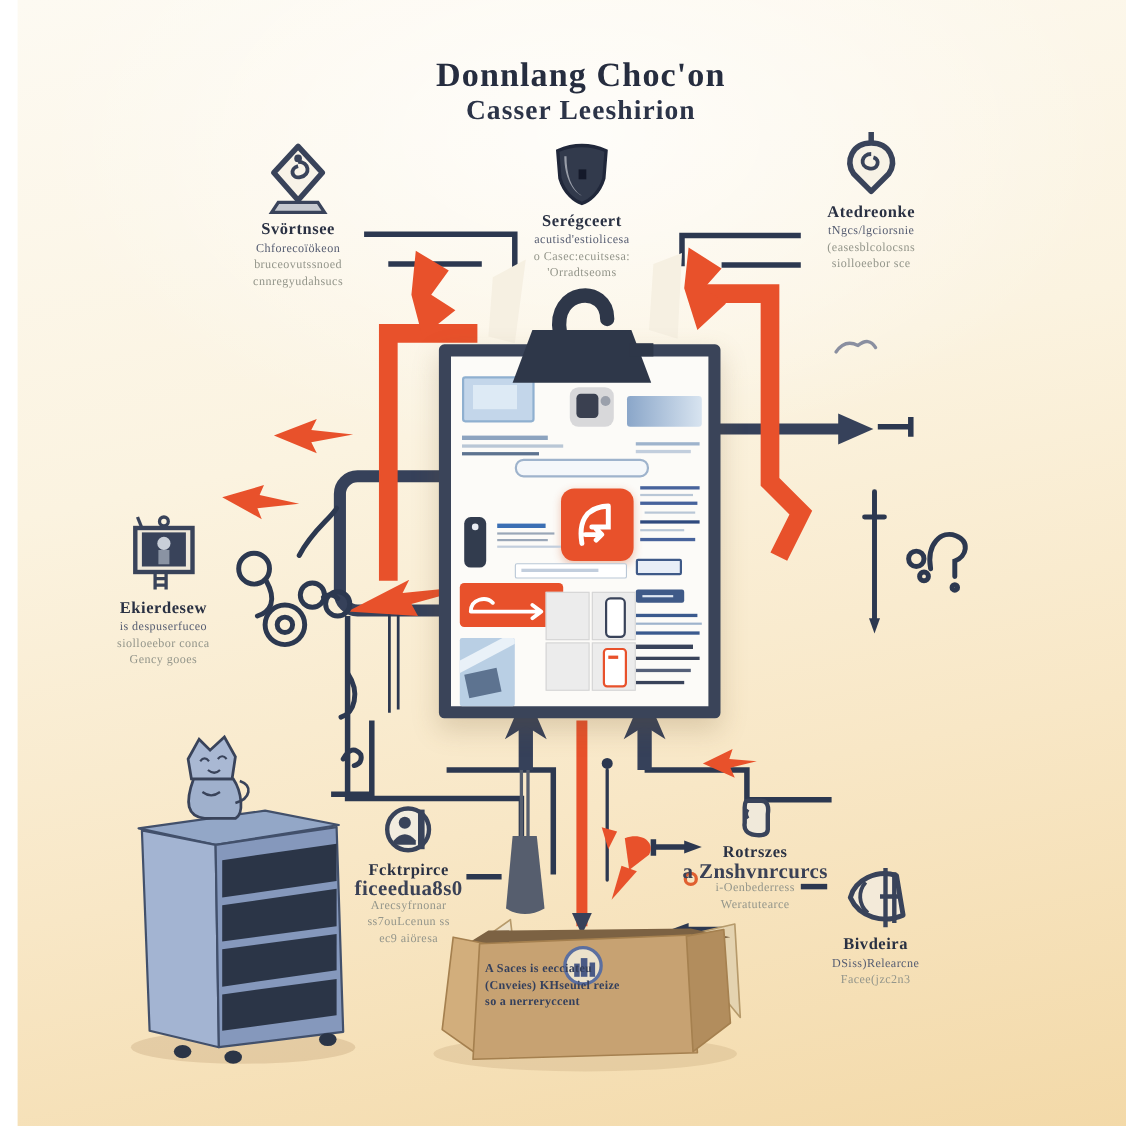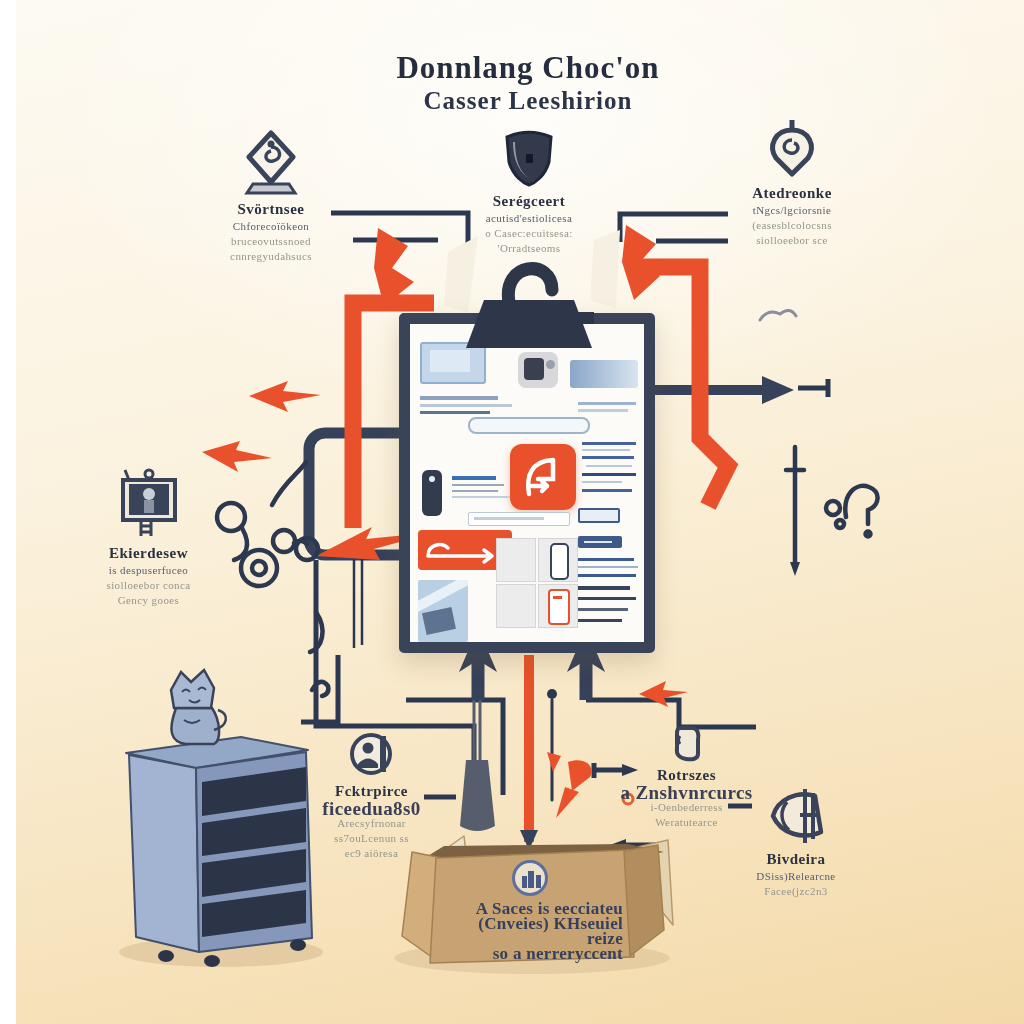--- a/index.html
+++ b/index.html
@@ -22,22 +22,22 @@
   .nl.f{color:#94968b;}
   .nl.big{font-size:19px;font-weight:700;color:#3a4156;}
   .clipboard{
     position:absolute;left:383px;top:313px;width:256px;height:340px;z-index:3;
     background:#fcfbf8;border:11px solid #3a4459;border-radius:5px;
     box-shadow:0 10px 24px rgba(120,90,50,.22);box-sizing:border-box;
   }
   .cbi{position:relative;width:234px;height:318px;}
   .cbi > div{position:absolute;}
   .clipSvg{position:absolute;left:448px;top:244px;z-index:5;}
-  .boxtext{position:absolute;left:425px;top:901px;width:182px;z-index:6;text-align:right;
-    color:#35405c;font-size:17px;line-height:15px;letter-spacing:.3px;font-weight:700;}
+  .boxtext{position:absolute;left:425px;top:874px;width:182px;z-index:6;text-align:left;
+    color:#35405c;font-size:11px;line-height:15px;letter-spacing:.3px;font-weight:700;}
   .badge{position:absolute;left:496px;top:860px;width:36px;height:36px;z-index:6;
     border:3px solid #5b6fa0;border-radius:50%;background:#ece2cb;box-sizing:border-box;}
   .badge i{position:absolute;background:#4a5a85;}
 </style>
 </head>
 <body>
 
 <div class="canvas">
 
   <svg class="overlay" width="1024" height="1024" viewBox="0 0 1024 1024">

